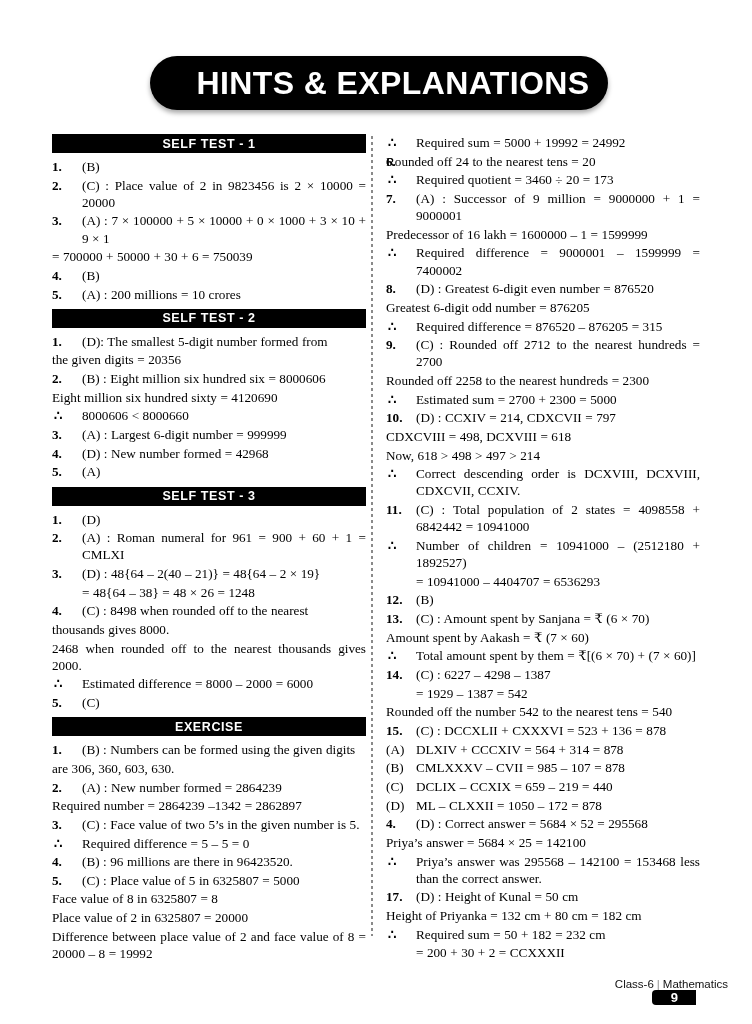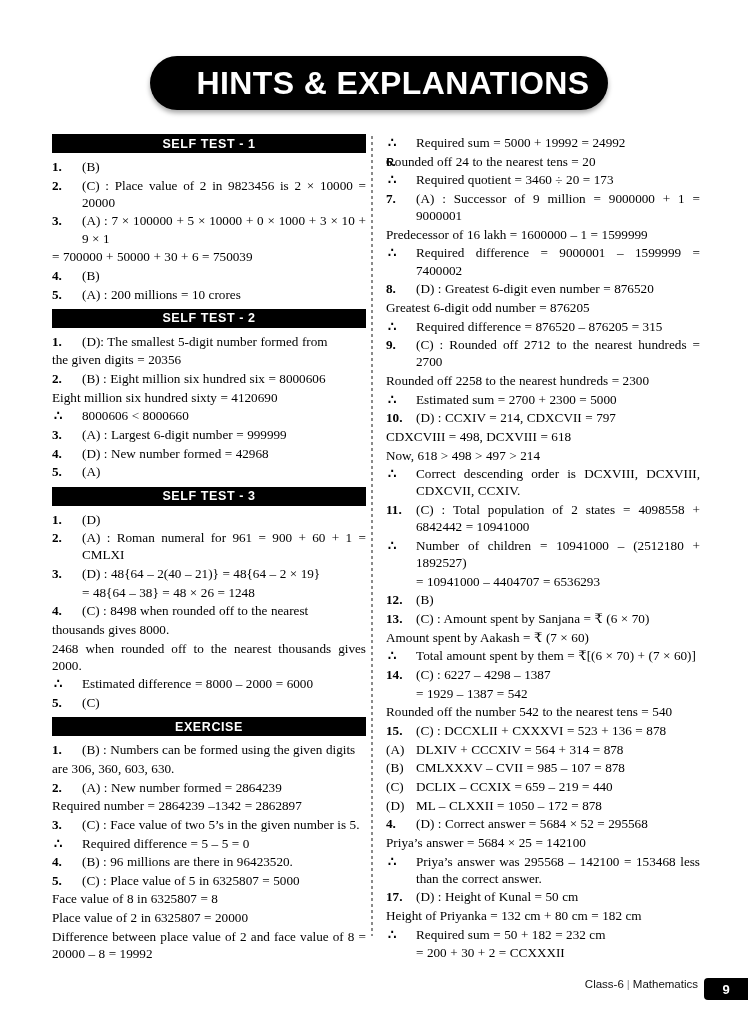--- a/index.html
+++ b/index.html
@@ -110,23 +110,24 @@
     text-align: left;
   }
   .block.opt .optlab {
     position: absolute;
     left: 0; top: 0;
   }
 
   
   #footer {
     position: absolute;
-    right: 4px; bottom: 24px;
-    display: flex; 
+    right: 18px; bottom: 24px;
+    display: flex; align-items: center;
     height: 22px;
+    flex-direction: column;
   }
   #footer .footer-label {
     font-family: "Liberation Sans", "DejaVu Sans", sans-serif;
     font-size: 11.5px;
     color: #111;
     white-space: nowrap;
     margin-right: 6px;
   }
   #footer .footer-sep {
     color: #8e8e8e;

